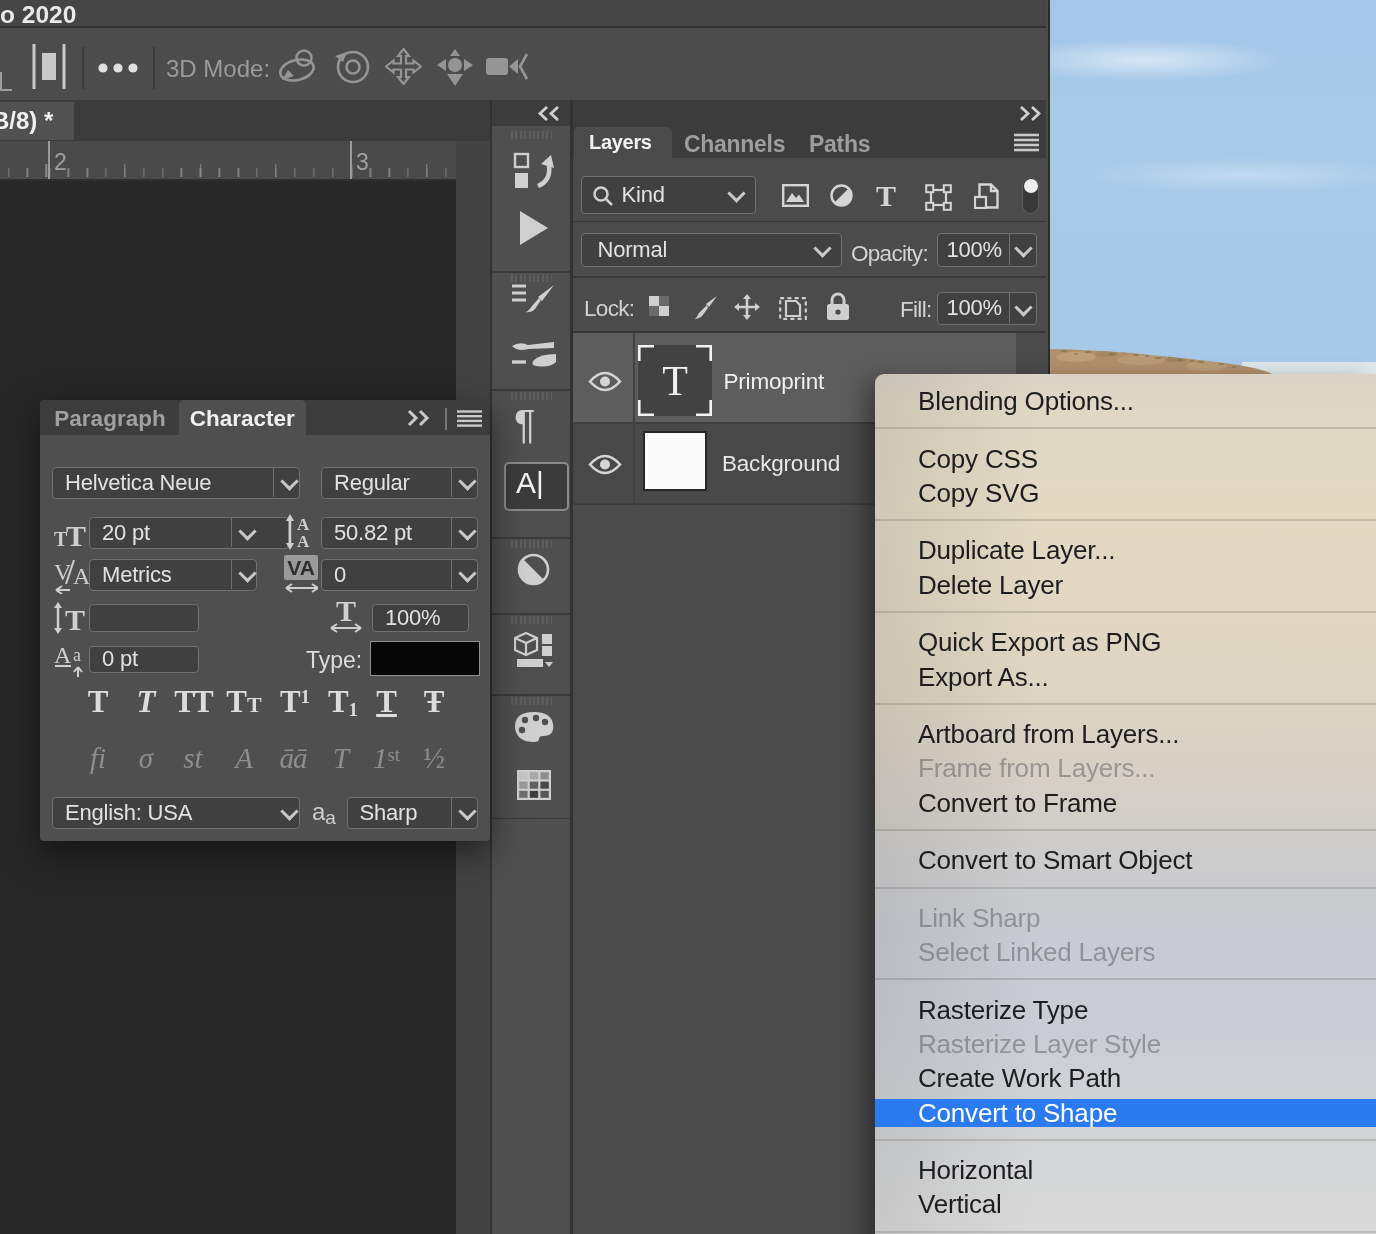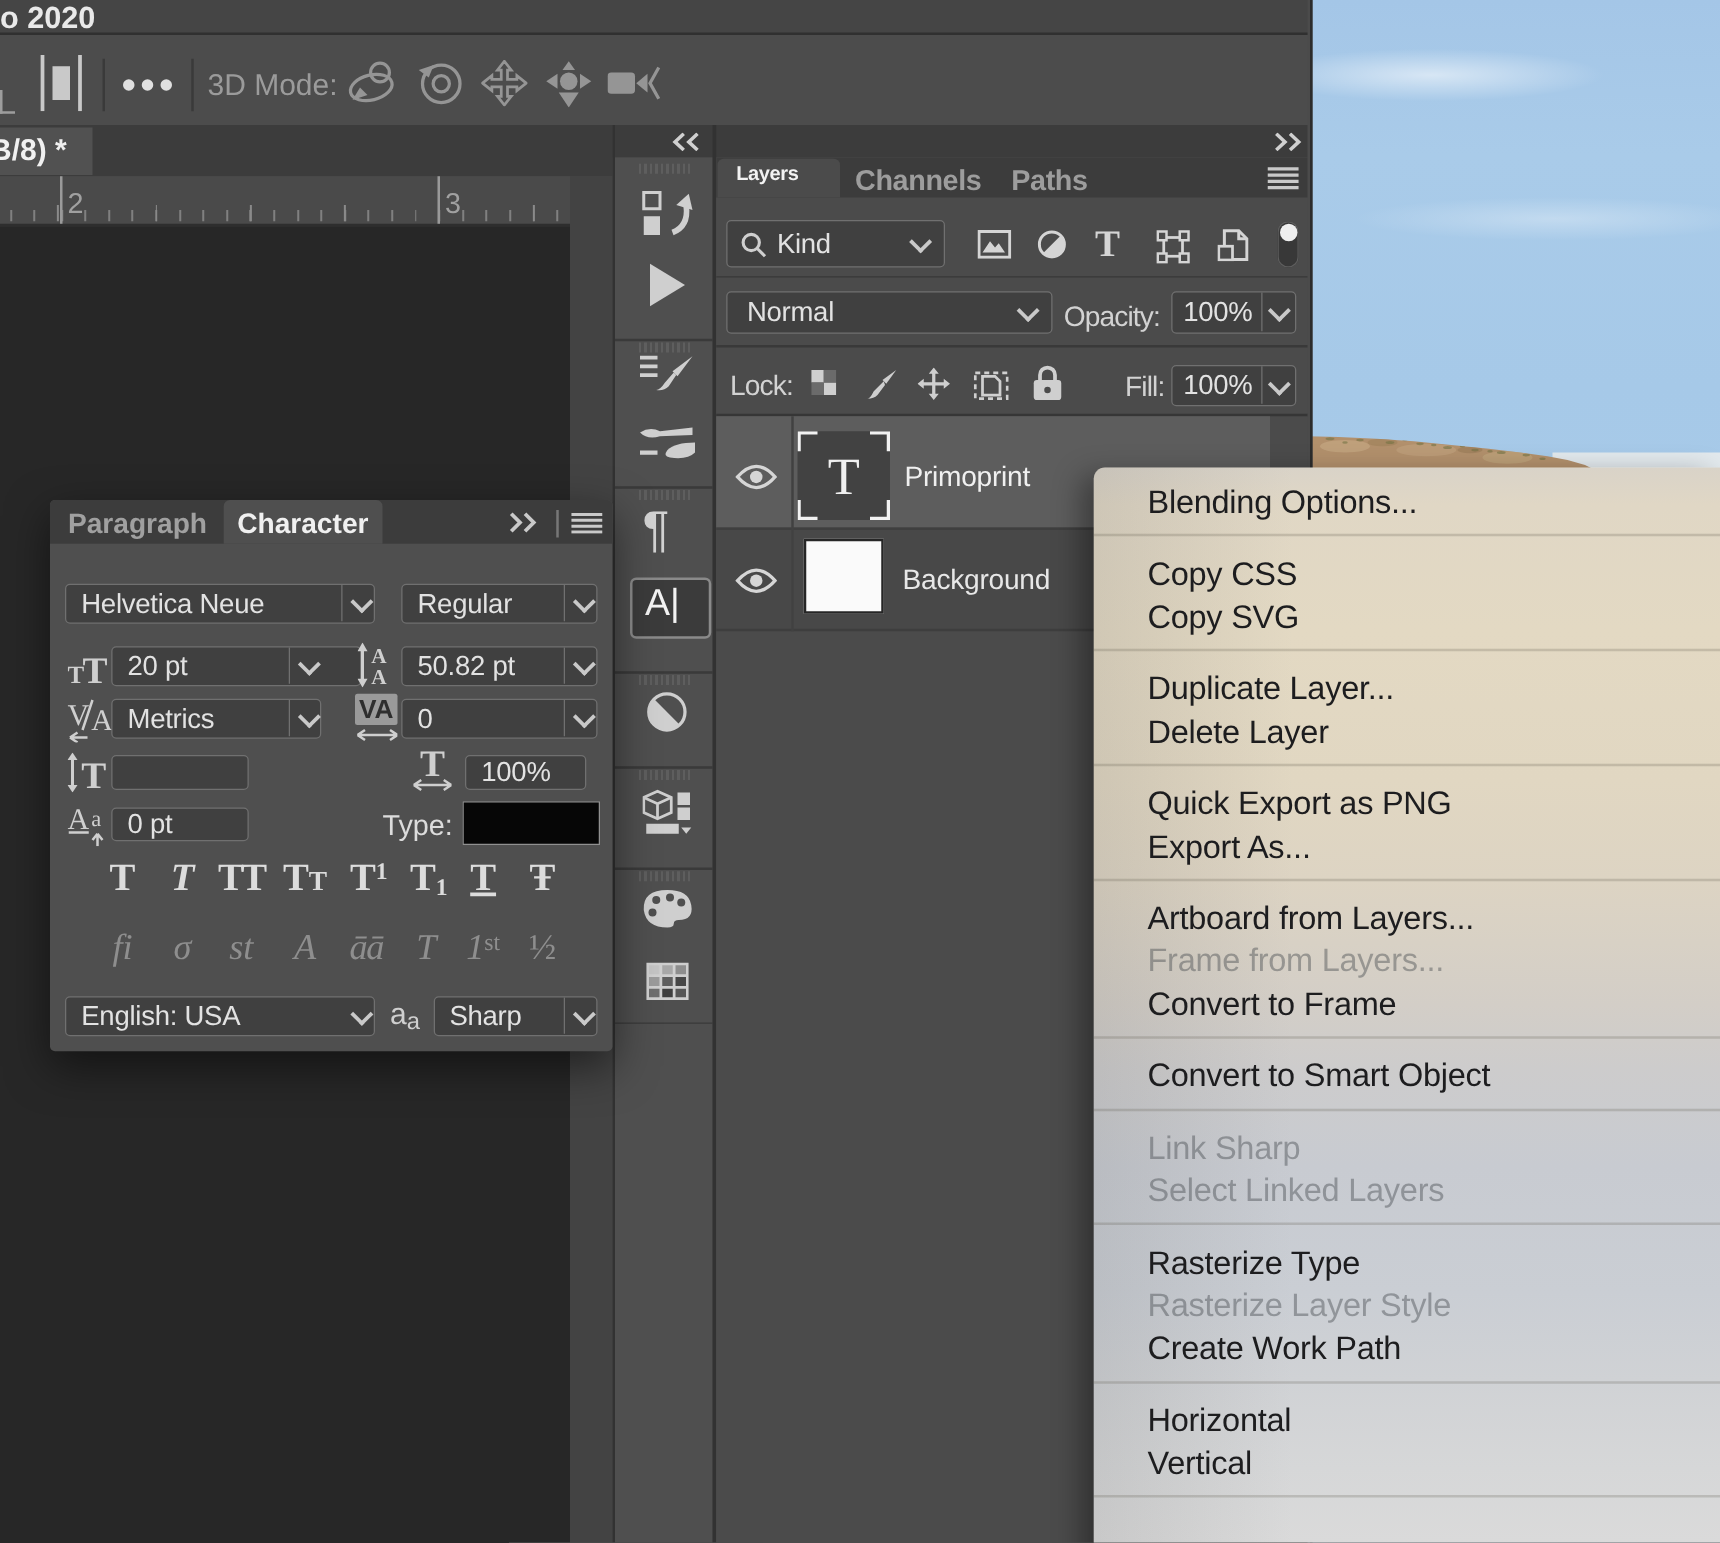--- a/index.html
+++ b/index.html
@@ -263,21 +263,21 @@
         <line x1="1" y1="19.8" x2="33" y2="19.8"></line>
       </g>
     </svg>
     <div class="sb" style="top:691.5px;"></div>
   </div>
   <div class="abs" id="vline2"></div>
   <div class="abs" id="lpanel">
 
     <div style="left:0;top:0;width:473px;height:32px;background:#3c3c3c;"></div>
     <div style="left:0.5px;top:1px;width:98.5px;height:31px;background:#4b4b4b;border-top-left-radius:5px;border-top-right-radius:5px;"></div>
-    <div style="left:16px;top:5px;font-size:16px;font-weight:700;color:#f2f2f2;letter-spacing:-0.3px;">Layers</div>
+    <div style="left:16px;top:5px;font-size:20px;font-weight:700;color:#f2f2f2;letter-spacing:-0.3px;">Layers</div>
     <div style="left:111px;top:5px;font-size:23px;font-weight:700;color:#9d9d9d;letter-spacing:-0.3px;">Channels</div>
     <div style="left:236px;top:5px;font-size:23px;font-weight:700;color:#9d9d9d;letter-spacing:-0.3px;">Paths</div>
     <svg style="left:441px;top:7px;" width="25" height="19">
       <g stroke="#c9c9c9" stroke-width="2.6">
         <line x1="0" y1="2" x2="25" y2="2"></line>
         <line x1="0" y1="7" x2="25" y2="7"></line>
         <line x1="0" y1="12" x2="25" y2="12"></line>
         <line x1="0" y1="17" x2="25" y2="17"></line>
       </g>
     </svg>
@@ -547,17 +547,18 @@
     <div class="mi">Convert to Frame</div>
     <div class="msep"></div>
     <div class="mi">Convert to Smart Object</div>
     <div class="msep"></div>
     <div class="mi dis">Link Sharp</div>
     <div class="mi dis">Select Linked Layers</div>
     <div class="msep"></div>
     <div class="mi">Rasterize Type</div>
     <div class="mi dis">Rasterize Layer Style</div>
     <div class="mi">Create Work Path</div>
+    <div class="mi sel">Convert to Shape</div>
     <div class="msep"></div>
     <div class="mi">Horizontal</div>
     <div class="mi">Vertical</div>
     <div class="msep"></div>
   </div>
 
 </body></html>

